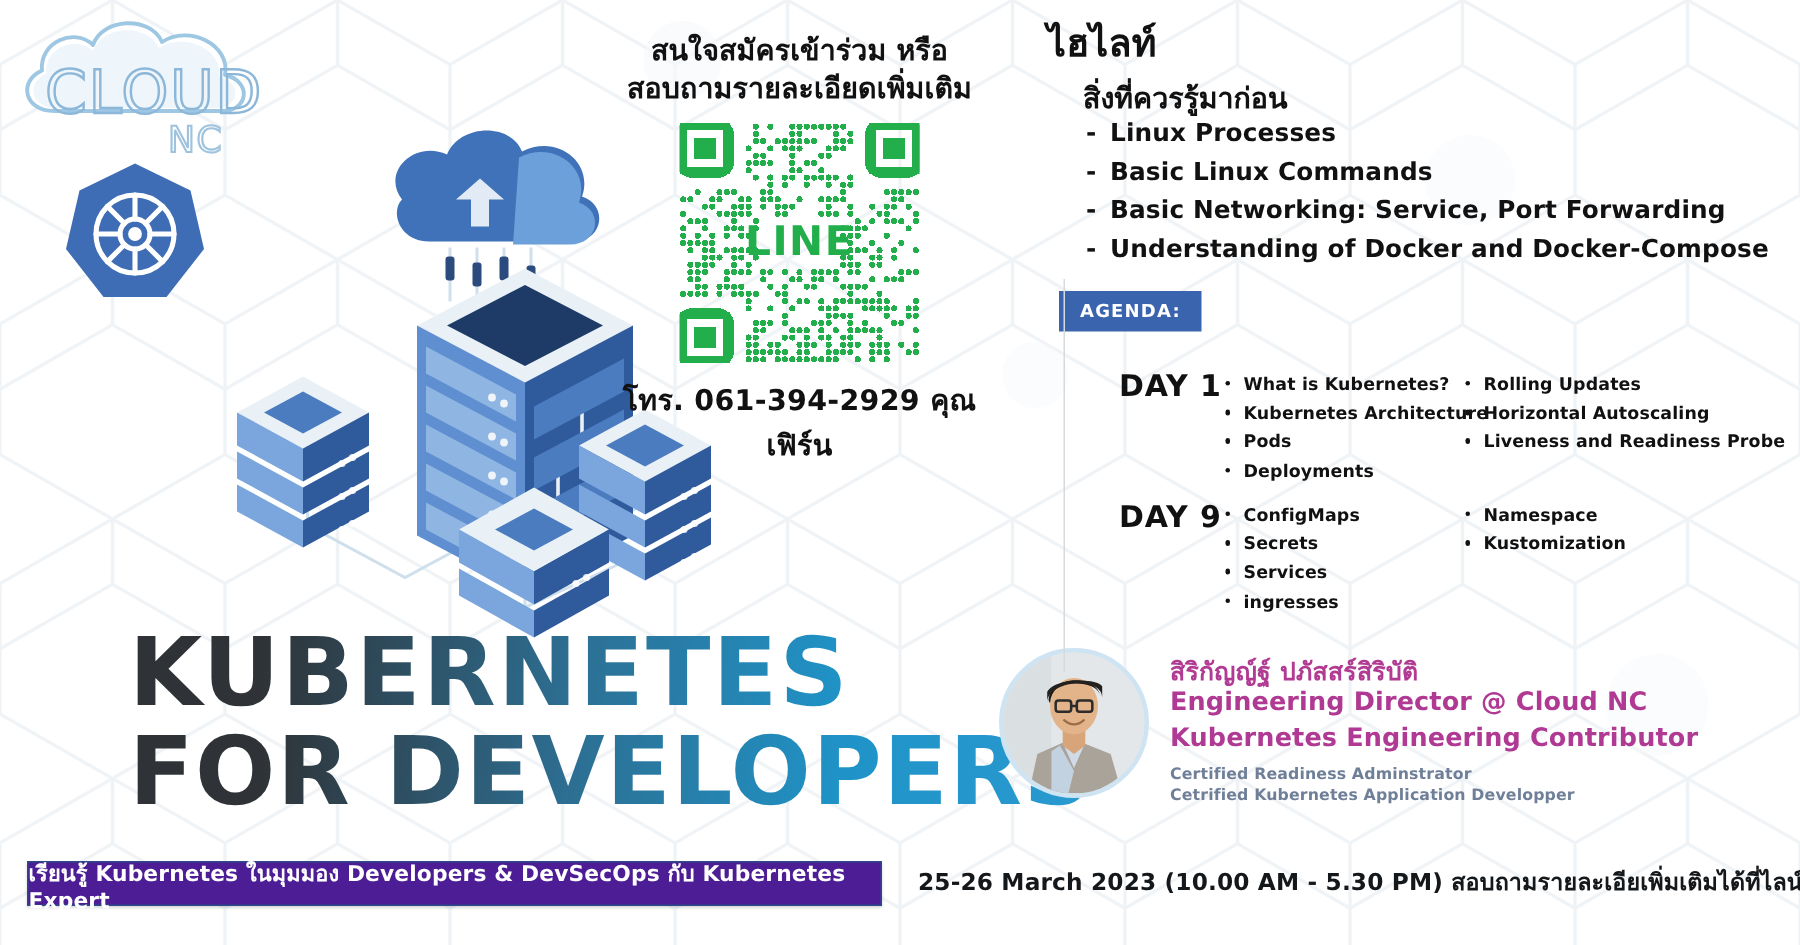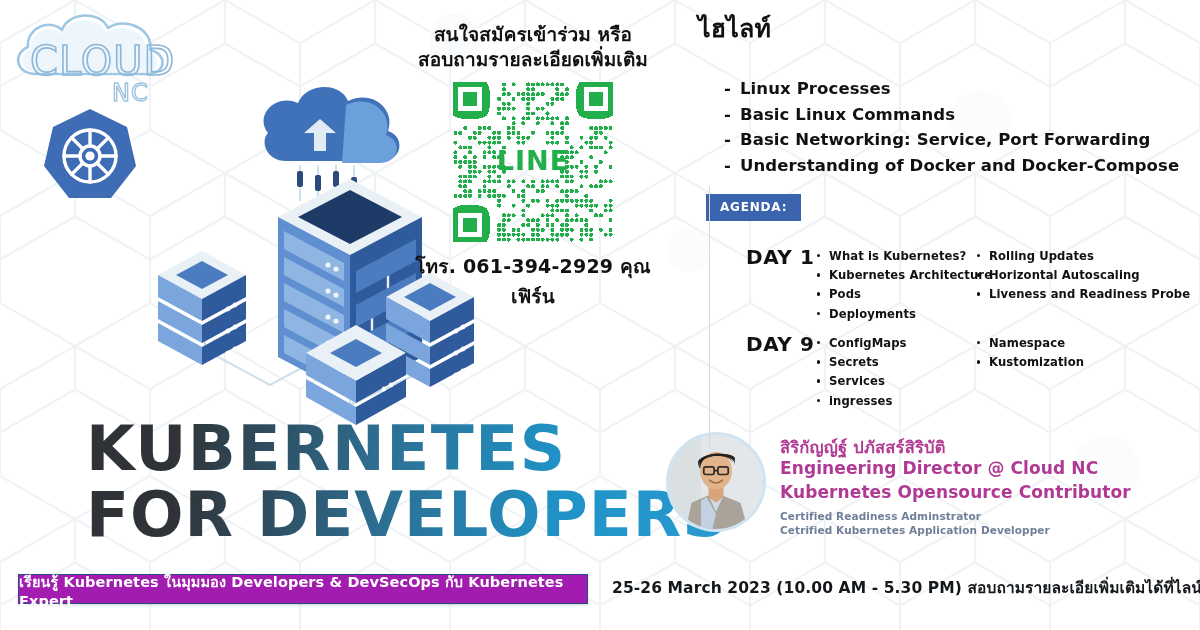--- a/index.html
+++ b/index.html
@@ -69,21 +69,21 @@
     -webkit-background-clip:text;
     background-clip:text;
     color:transparent;
     -webkit-text-fill-color:transparent;
   }
   .title-line.l2 { margin-top:4px; letter-spacing:1px; }
 
   
   #ribbon {
     position:absolute; left:18px; top:574px; width:570px; height:30px; z-index:6;
-    background:#a21caf;
+    background:#4c1d95;
     border:1px solid #2a4b86;
     display:flex; align-items:center; justify-content:center;
     color:#fff; font-size:14.5px; font-weight:700;
     letter-spacing:.1px;
     box-shadow:0 1px 2px rgba(0,0,0,.18);
   }
 
   
   #datebar {
     position:absolute; left:612px; top:575px; z-index:6;
@@ -847,20 +847,21 @@
 
   <div id="ribbon">
     <span>เรียนรู้ Kubernetes ในมุมมอง Developers &amp; DevSecOps กับ Kubernetes Expert</span>
   </div>
 
   <div id="datebar">25-26 March 2023 (10.00 AM - 5.30 PM) สอบถามรายละเอียเพิ่มเติมได้ที่ไลน์</div>
 
   <div id="right-col">
 
     <div id="highlight-title">ไฮไลท์</div>
+    <div id="prereq-title">สิ่งที่ควรรู้มาก่อน</div>
     <ul id="prereq-list">
       <li><span class="dash">-</span><span>Linux Processes</span></li>
       <li><span class="dash">-</span><span>Basic Linux Commands</span></li>
       <li><span class="dash">-</span><span>Basic Networking: Service, Port Forwarding</span></li>
       <li><span class="dash">-</span><span>Understanding of Docker and Docker-Compose</span></li>
     </ul>
 
     <div id="vline"></div>
 
     <div id="agenda-badge">AGENDA:</div>
@@ -920,19 +921,19 @@
             <rect x="37" y="34" width="11" height="8" rx="2"></rect>
             <rect x="52" y="34" width="11" height="8" rx="2"></rect>
             <line x1="48" y1="38" x2="52" y2="38"></line>
           </g>
 
           <path d="M43 48 Q50 54 57 48" fill="none" stroke="#9c6b47" stroke-width="1.6" stroke-linecap="round"></path>
         </svg>
       </div>
       <div class="sp-name">สิริกัญญ์ฐ์ ปภัสสร์สิริบัติ</div>
       <div class="sp-role">Engineering Director @ Cloud NC</div>
-      <div class="sp-role2">Kubernetes Opensource Contributor</div>
+      <div class="sp-role2">Kubernetes Engineering Contributor</div>
       <div class="sp-cert c1">Certified Readiness Adminstrator</div>
       <div class="sp-cert c2">Cetrified Kubernetes Application Developper</div>
     </div>
 
   </div>
 </div>
 
 </body></html>

